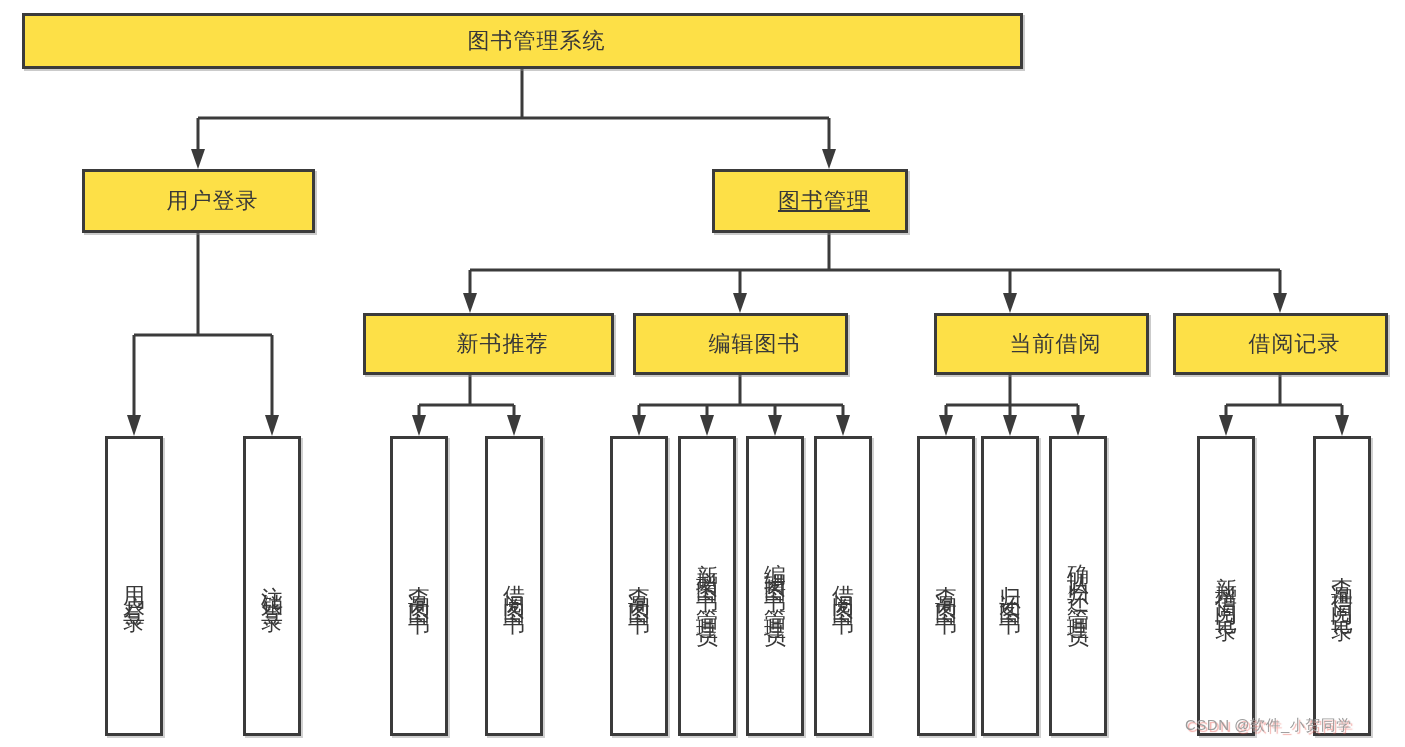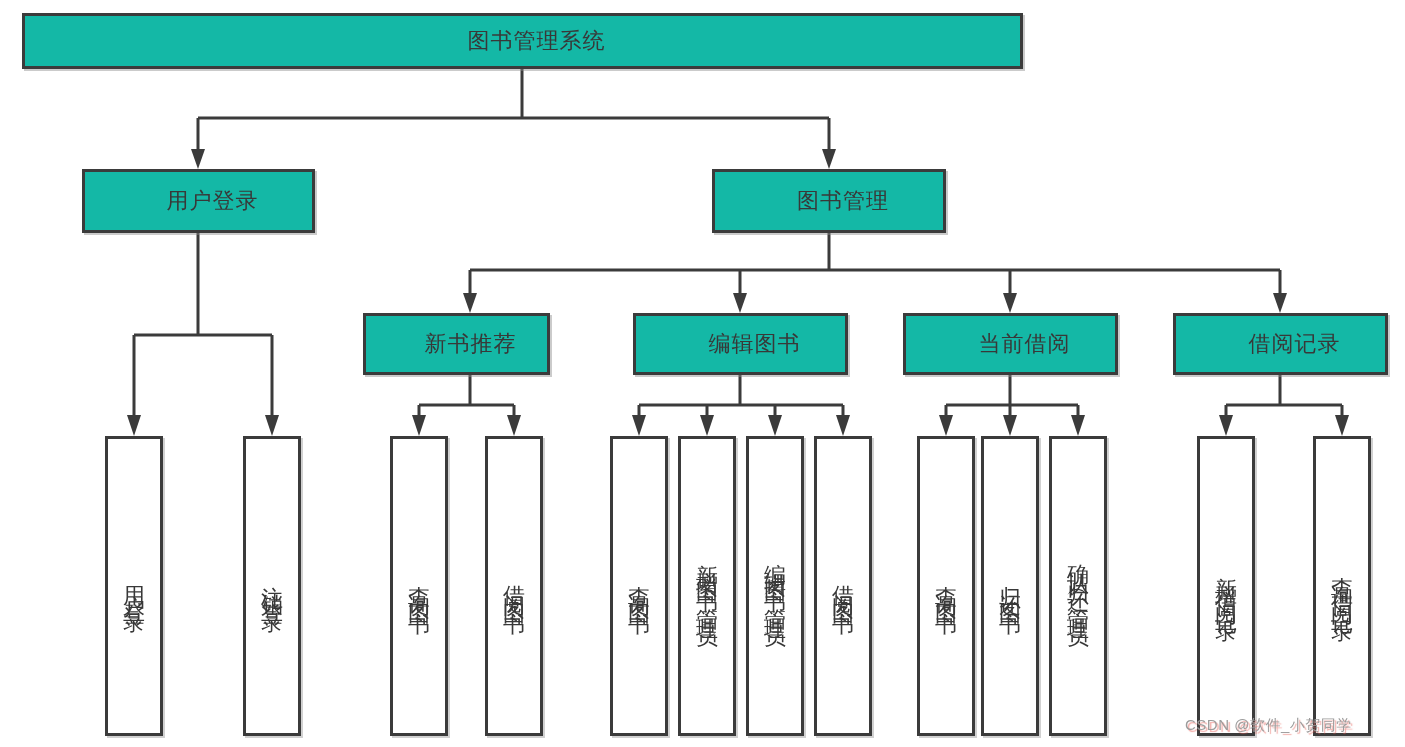--- a/index.html
+++ b/index.html
@@ -9,21 +9,21 @@
     background:#ffffff;
     font-family:"Liberation Sans","DejaVu Sans",sans-serif;
     overflow:hidden;
   }
   #connectors{position:absolute;left:0;top:0;width:1405px;height:747px;}
   #connectors path{stroke:#3b3b3b;stroke-width:3;fill:none;}
   #connectors polygon{fill:#3b3b3b;stroke:none;}
   .hbox{
     position:absolute;
     box-sizing:border-box;
-    background:#14b8a6;
+    background:#fde047;
     border:3px solid #3b3b3b;
     box-shadow:2px 2px 0 rgba(140,140,140,0.45);
     display:flex;align-items:center;justify-content:center;
     font-size:22px;letter-spacing:1px;color:#383838;padding-left:28px;
   }
   .vbox{
     position:absolute;
     box-sizing:border-box;
     top:436px;width:58px;height:300px;
     background:#ffffff;
@@ -98,31 +98,31 @@
     </g>
   </svg>
 
   <div class="hbox" style="left:22px;top:13px;width:1001px;height:56px;">
     <span>图书管理系统</span>
   </div>
 
   <div class="hbox" style="left:82px;top:169px;width:233px;height:64px;">
     <span>用户登录</span>
   </div>
-  <div class="hbox" style="left:712px;top:169px;width:234px;height:64px;">
+  <div class="hbox" style="left:712px;top:169px;width:196px;height:64px;text-decoration:underline;">
     <span>图书管理</span>
   </div>
 
-  <div class="hbox" style="left:363px;top:313px;width:187px;height:62px;">
+  <div class="hbox" style="left:363px;top:313px;width:251px;height:62px;">
     <span>新书推荐</span>
   </div>
   <div class="hbox" style="left:633px;top:313px;width:215px;height:62px;">
     <span>编辑图书</span>
   </div>
-  <div class="hbox" style="left:903px;top:313px;width:215px;height:62px;">
+  <div class="hbox" style="left:934px;top:313px;width:215px;height:62px;">
     <span>当前借阅</span>
   </div>
   <div class="hbox" style="left:1173px;top:313px;width:215px;height:62px;">
     <span>借阅记录</span>
   </div>
 
   <div class="vbox" style="left:105px;">
     <span class="vtext">用户登录</span>
   </div>
   <div class="vbox" style="left:243px;">

